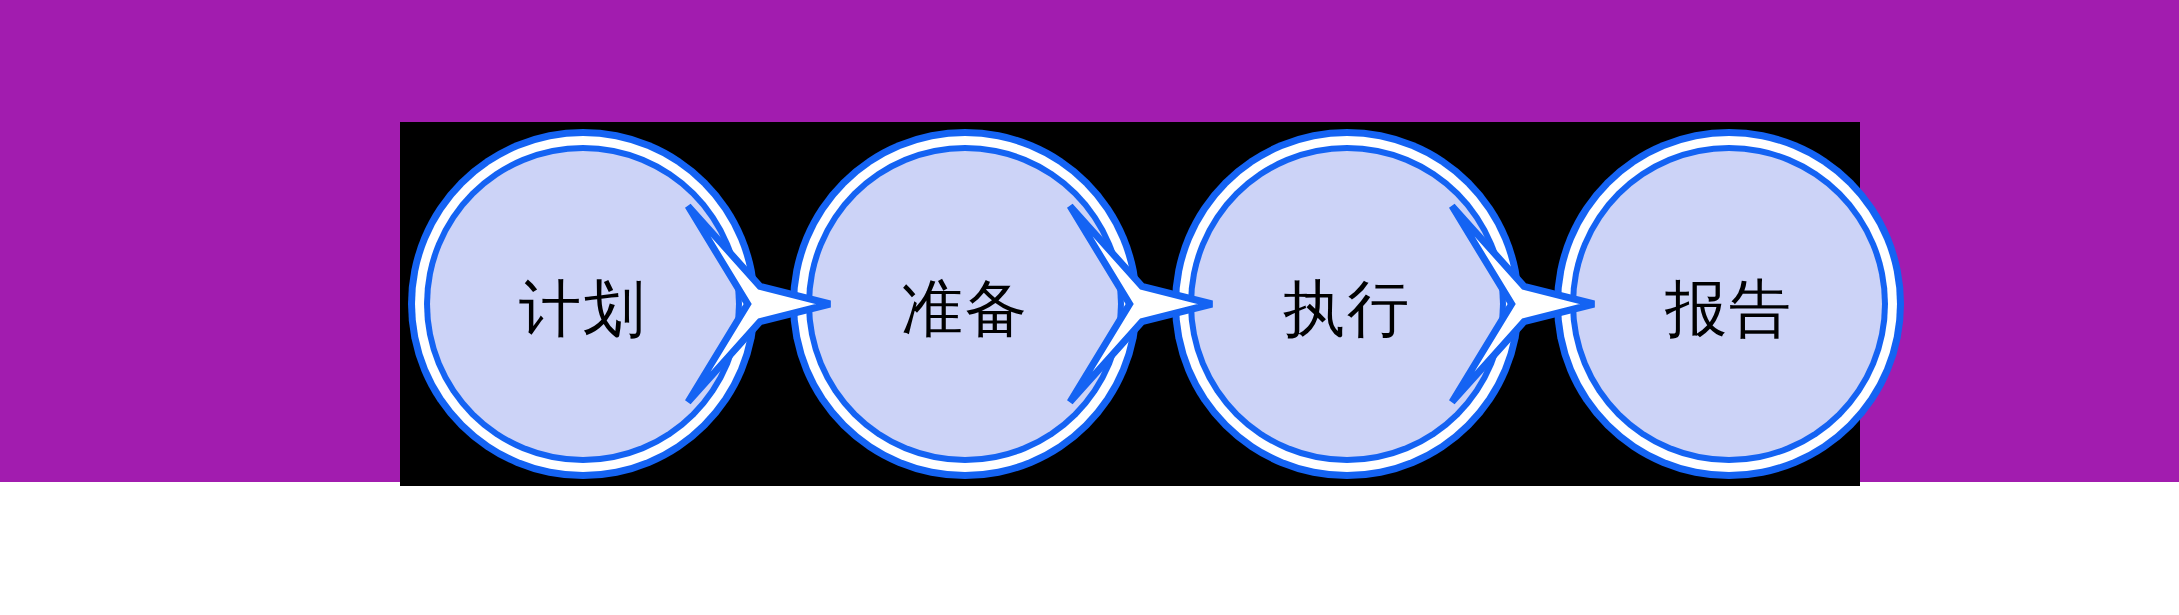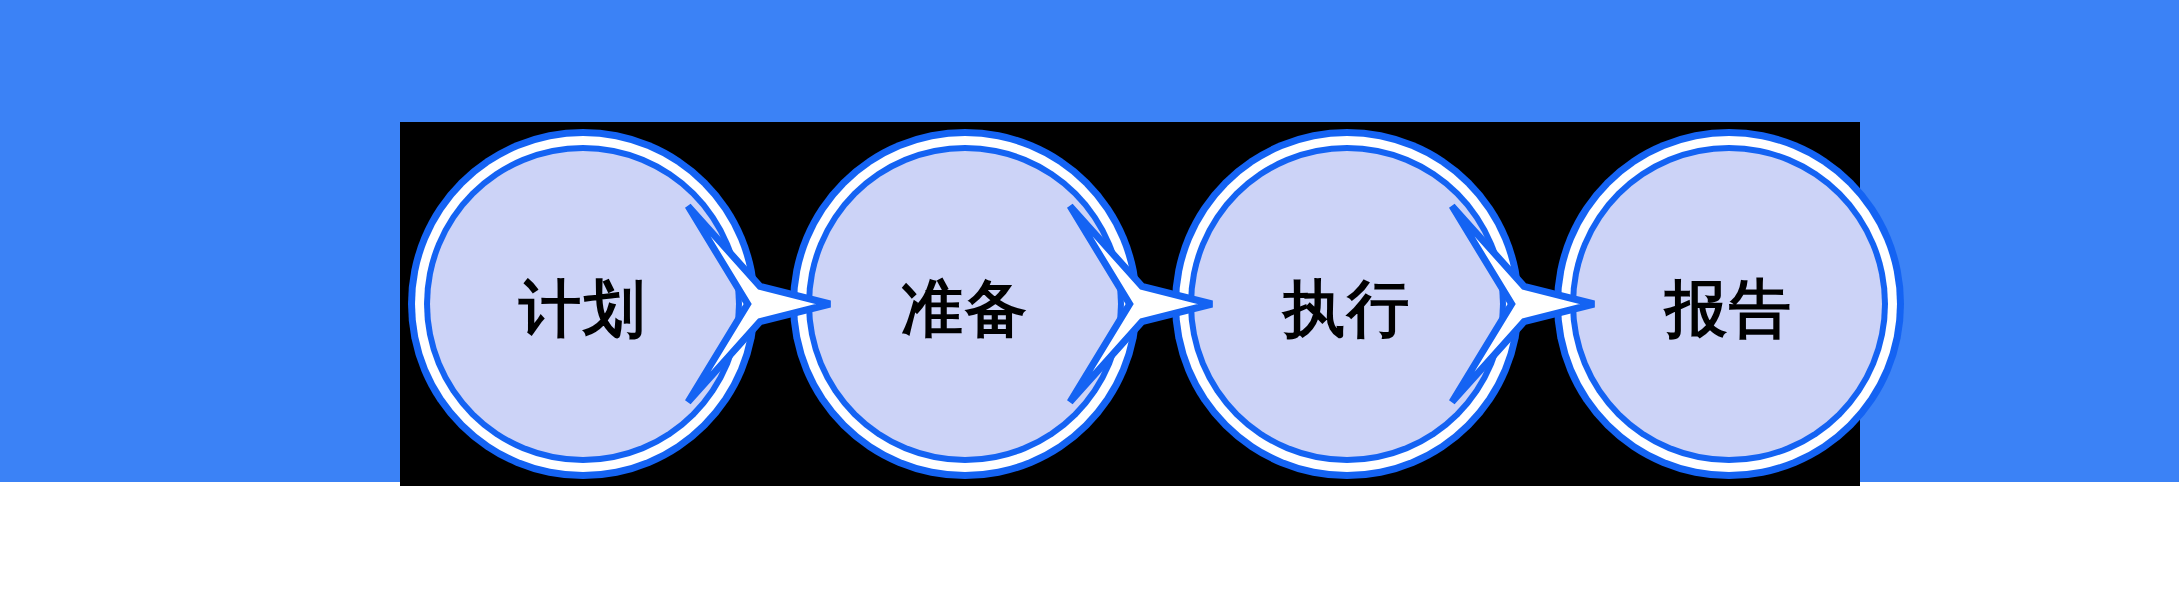--- a/index.html
+++ b/index.html
@@ -10,22 +10,21 @@
   body {
     width: 2179px;
     height: 615px;
     font-family: "DejaVu Sans", "Liberation Sans", sans-serif;
     overflow: hidden;
   }
   #stage {
     position: relative;
     width: 2179px;
     height: 482px;
-    background: #3b82f6;
-    font-weight: bold;
+    background: #a21caf;
   }
   #flow-svg {
     position: absolute;
     left: 0;
     top: 0;
     width: 2179px;
     height: 615px;
     display: block;
   }
   .stage-label {

